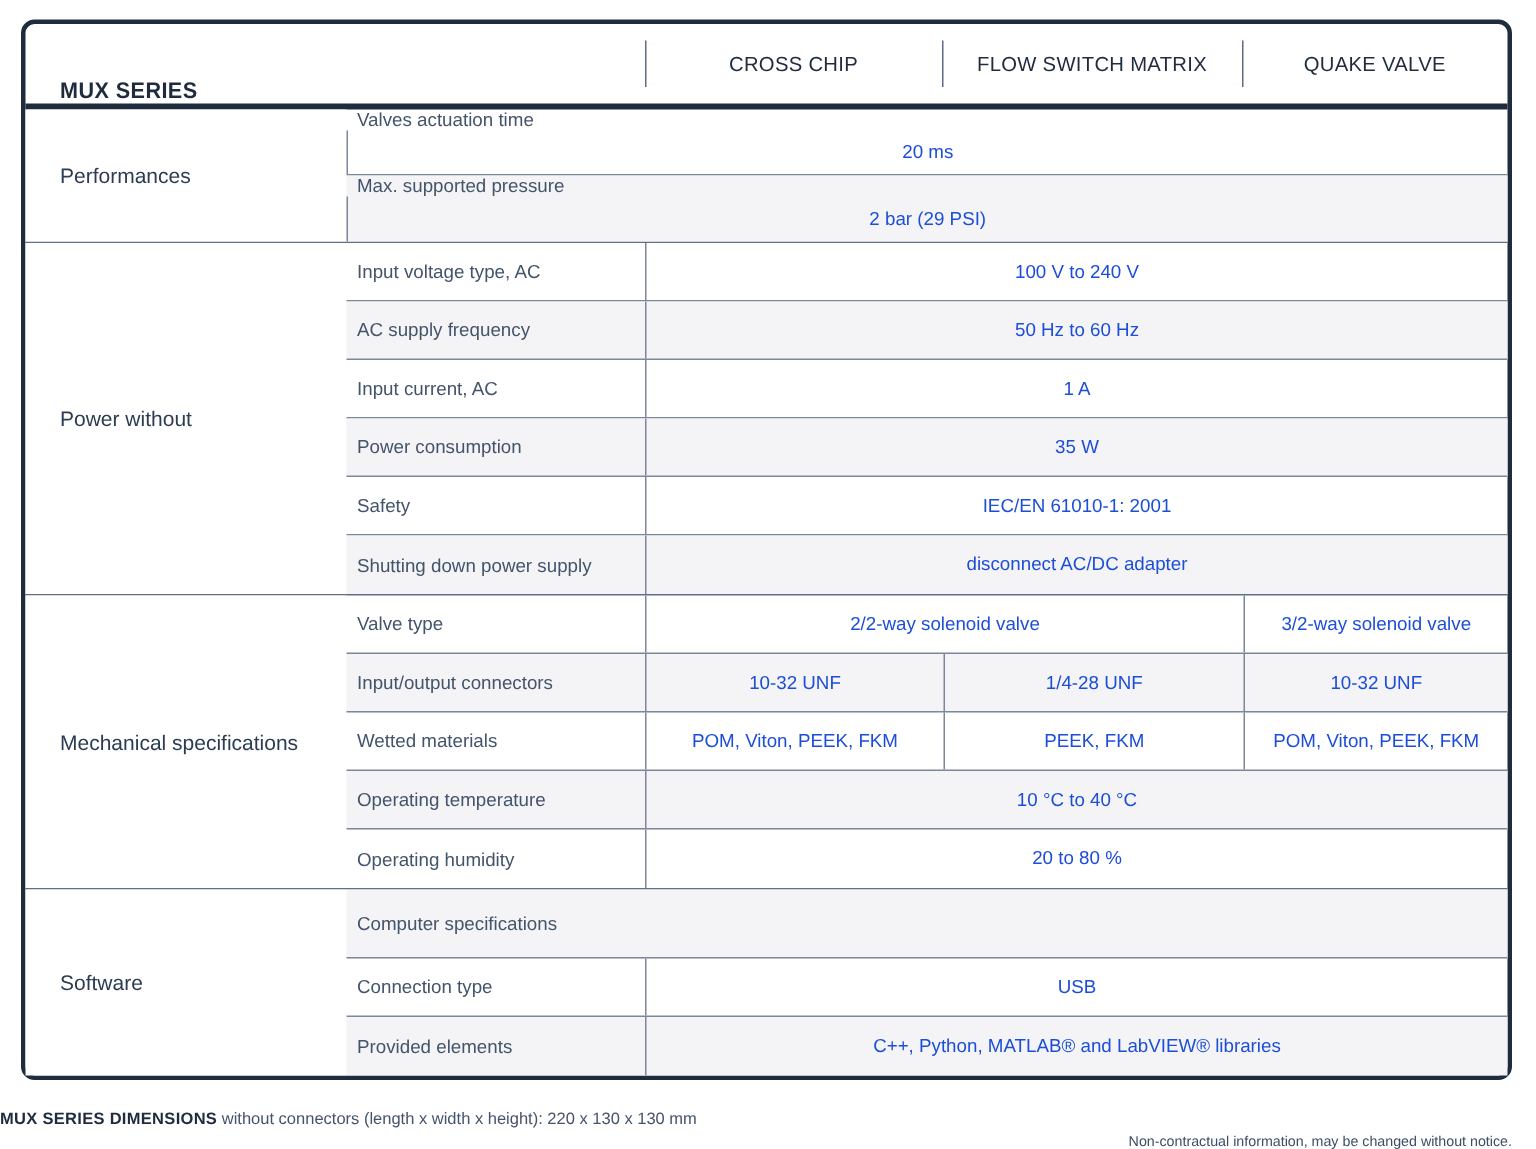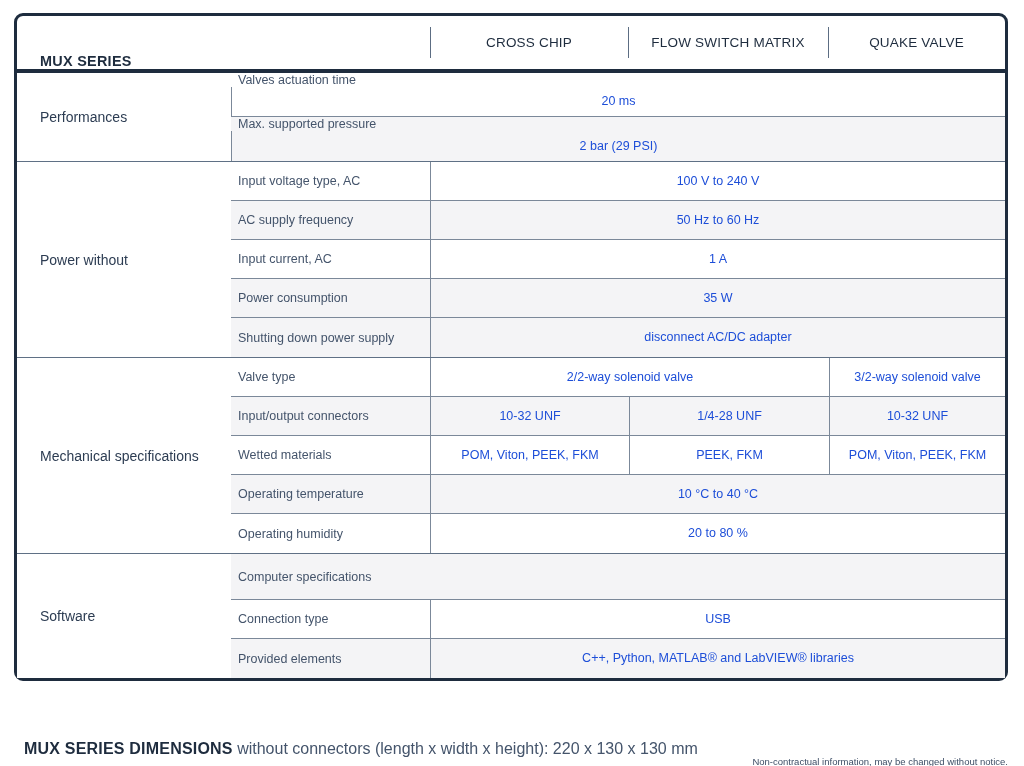--- a/index.html
+++ b/index.html
@@ -75,22 +75,22 @@
   .cell.c2 { width:200px; border-left:1px solid #7b8899; }
   .cell.c3 { flex:1; border-left:1px solid #7b8899; }
   .cell.span2 { width:398px; }
 
   
   .disclaimer {
     position:absolute; right:16px; top:756px;
     font-size:9.5px; color:#3d4e66;
   }
   .dimensions {
-    position:absolute; left:24px; top:740px;
-    font-size:16px; color:#44546b;
+    position:absolute; left:0; top:740px;
+    font-size:11px; color:#44546b;
   }
   .dimensions .dim-bold {
     font-weight:bold; color:#1e2c3e; letter-spacing:.2px;
   }
 </style>
 </head>
 <body>
 
 <div class="page">
 
@@ -141,20 +141,26 @@
         <div class="row">
           <div class="row-label">Input current, AC</div>
           <div class="cells">
               <div class="cell full">1 A</div>
             </div>
         </div>
         <div class="row gray">
           <div class="row-label">Power consumption</div>
           <div class="cells">
               <div class="cell full">35 W</div>
+            </div>
+        </div>
+        <div class="row">
+          <div class="row-label">Safety</div>
+          <div class="cells">
+              <div class="cell full">IEC/EN 61010-1: 2001</div>
             </div>
         </div>
         <div class="row gray">
           <div class="row-label">Shutting down power supply</div>
           <div class="cells">
               <div class="cell full">disconnect AC/DC adapter</div>
             </div>
         </div>
       </div>
     </div>

